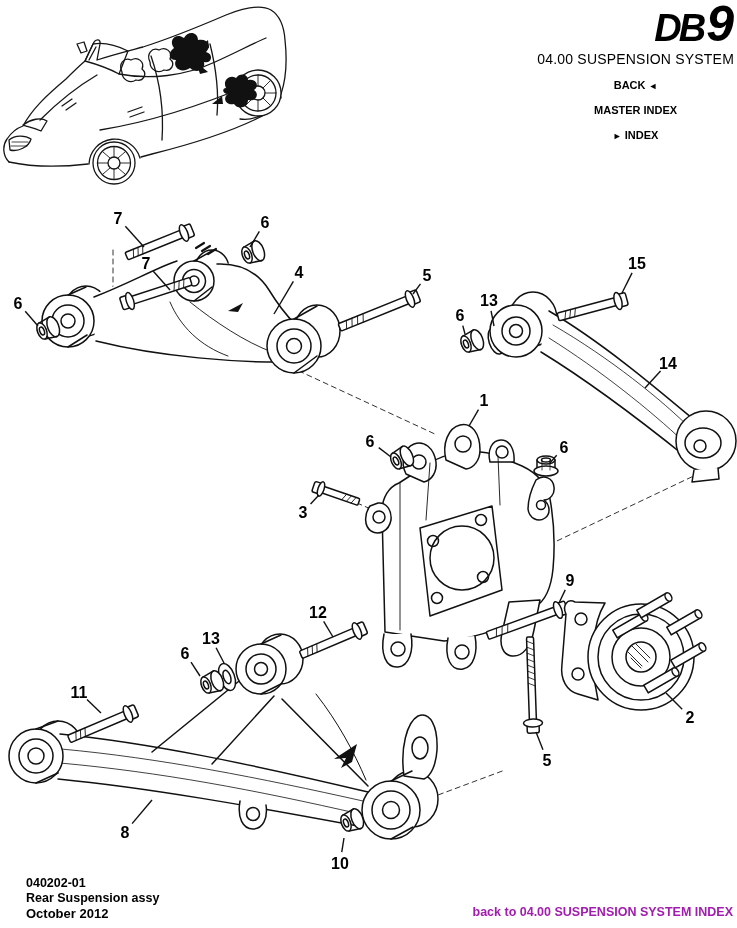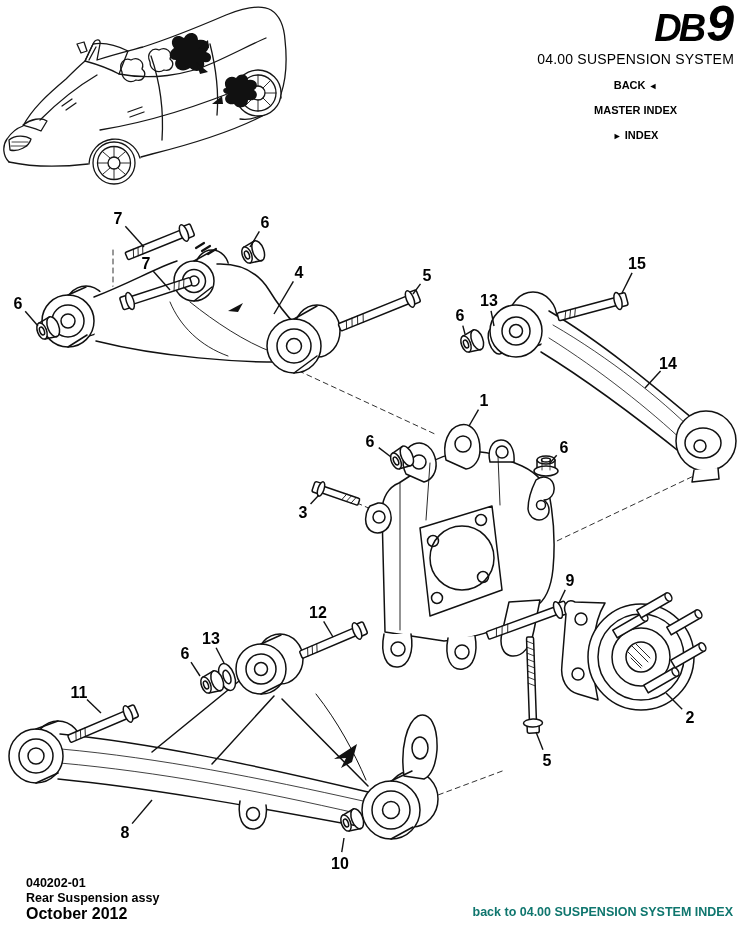--- a/index.html
+++ b/index.html
@@ -13,24 +13,24 @@
   .logo .db{font-size:38px;letter-spacing:-3px;}
   .logo .nine{font-size:50px;margin-left:3px;}
   .sys-title{font-size:14px;font-weight:normal;letter-spacing:0.2px;margin-top:4px;}
   .nav{margin-top:12px;font-size:11px;font-weight:bold;display:flex;gap:13px;
        justify-content:flex-end;align-items:center;white-space:nowrap;flex-direction:column;}
   .nav a{color:#000;text-decoration:none;cursor:pointer;}
   .nav .arrow{font-size:9px;}
 
   .footer-left{position:absolute;left:3px;top:876px;font-weight:bold;
                font-size:12.5px;line-height:15px;z-index:5;margin-left:23px;}
-  .footer-left .date{font-size:16px;}
+  .footer-left .date{font-size:13px;}
   .footer-right{position:absolute;right:4px;top:905px;font-weight:bold;
                 font-size:12.5px;z-index:5;}
-  .footer-right a{color:#0f766e;text-decoration:none;cursor:pointer;}
+  .footer-right a{color:#a21caf;text-decoration:none;cursor:pointer;}
 
   #callouts text{font-family:"Liberation Sans",sans-serif;font-weight:bold;
                  font-size:16px;fill:#000;}
 </style>
 </head>
 <body>
 
 <div class="page">
 
   <svg id="diagram" width="737" height="928" viewBox="0 0 737 928">

